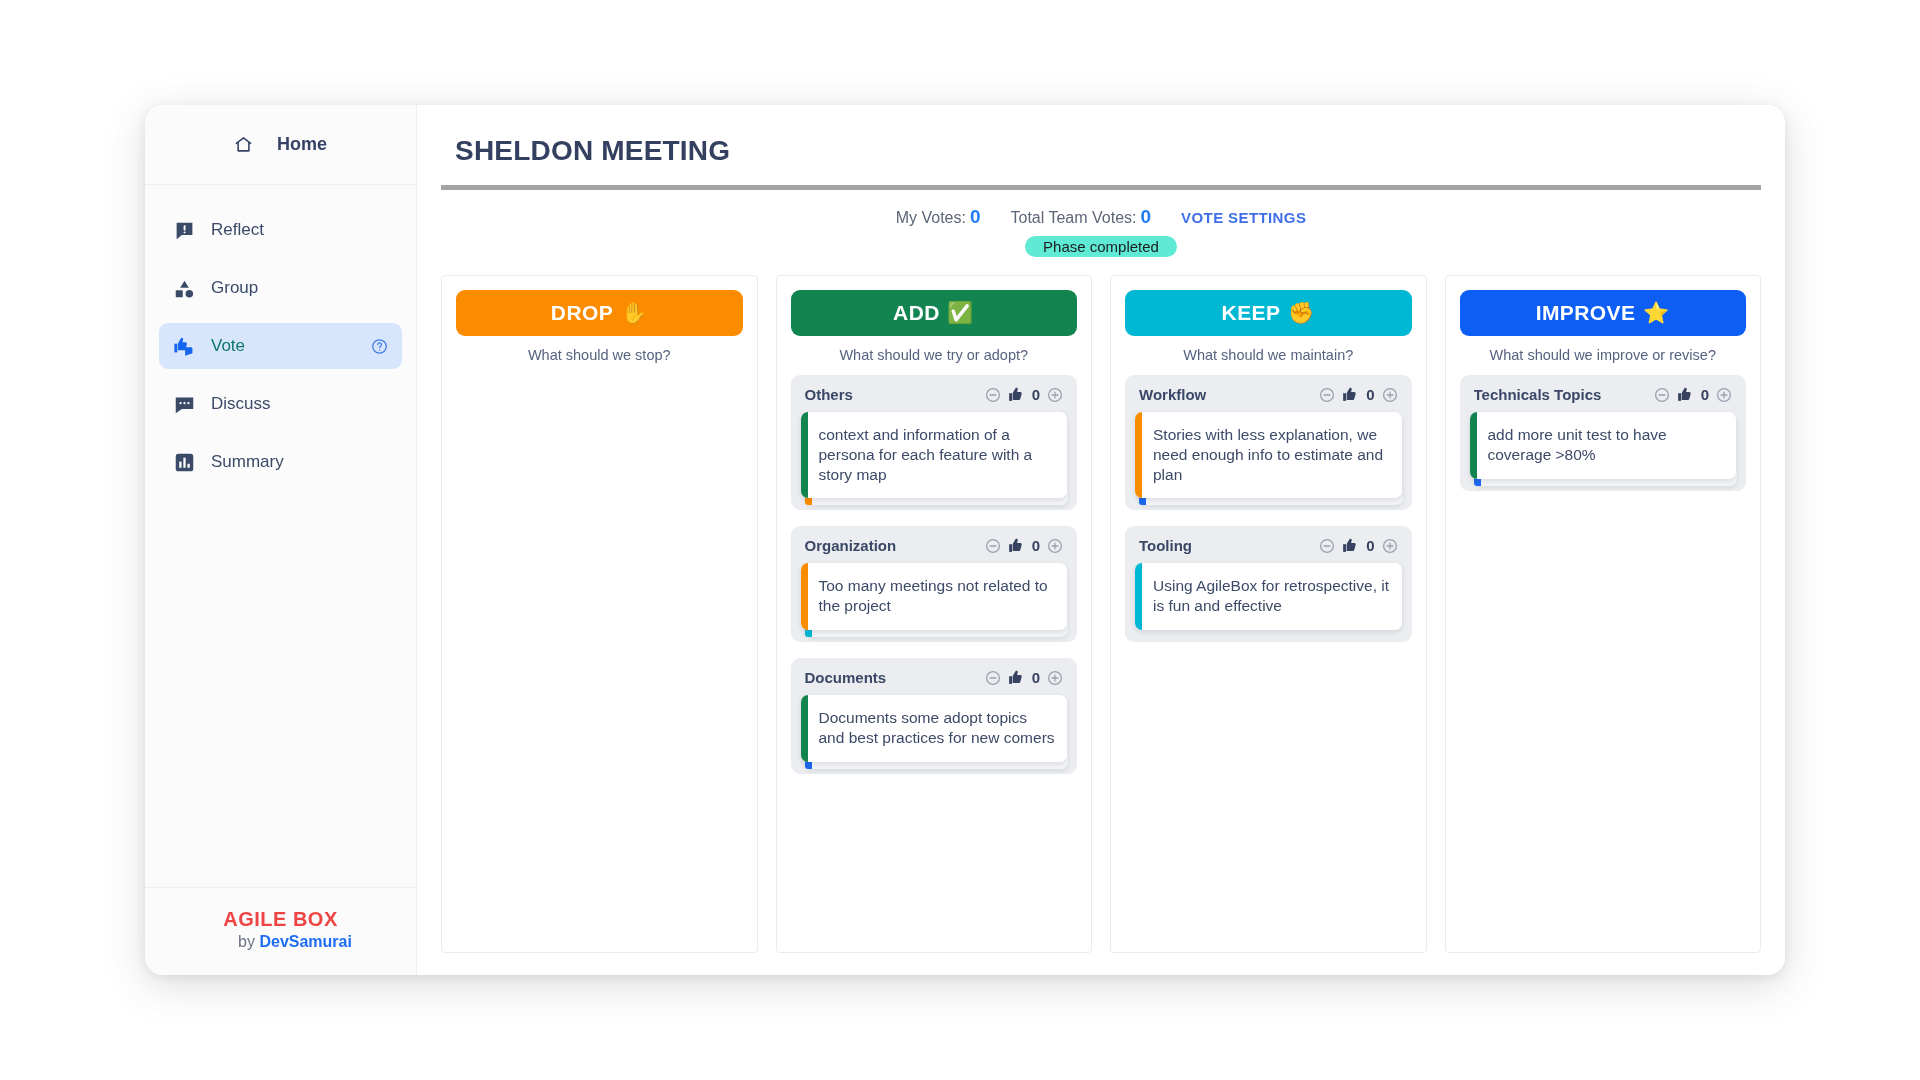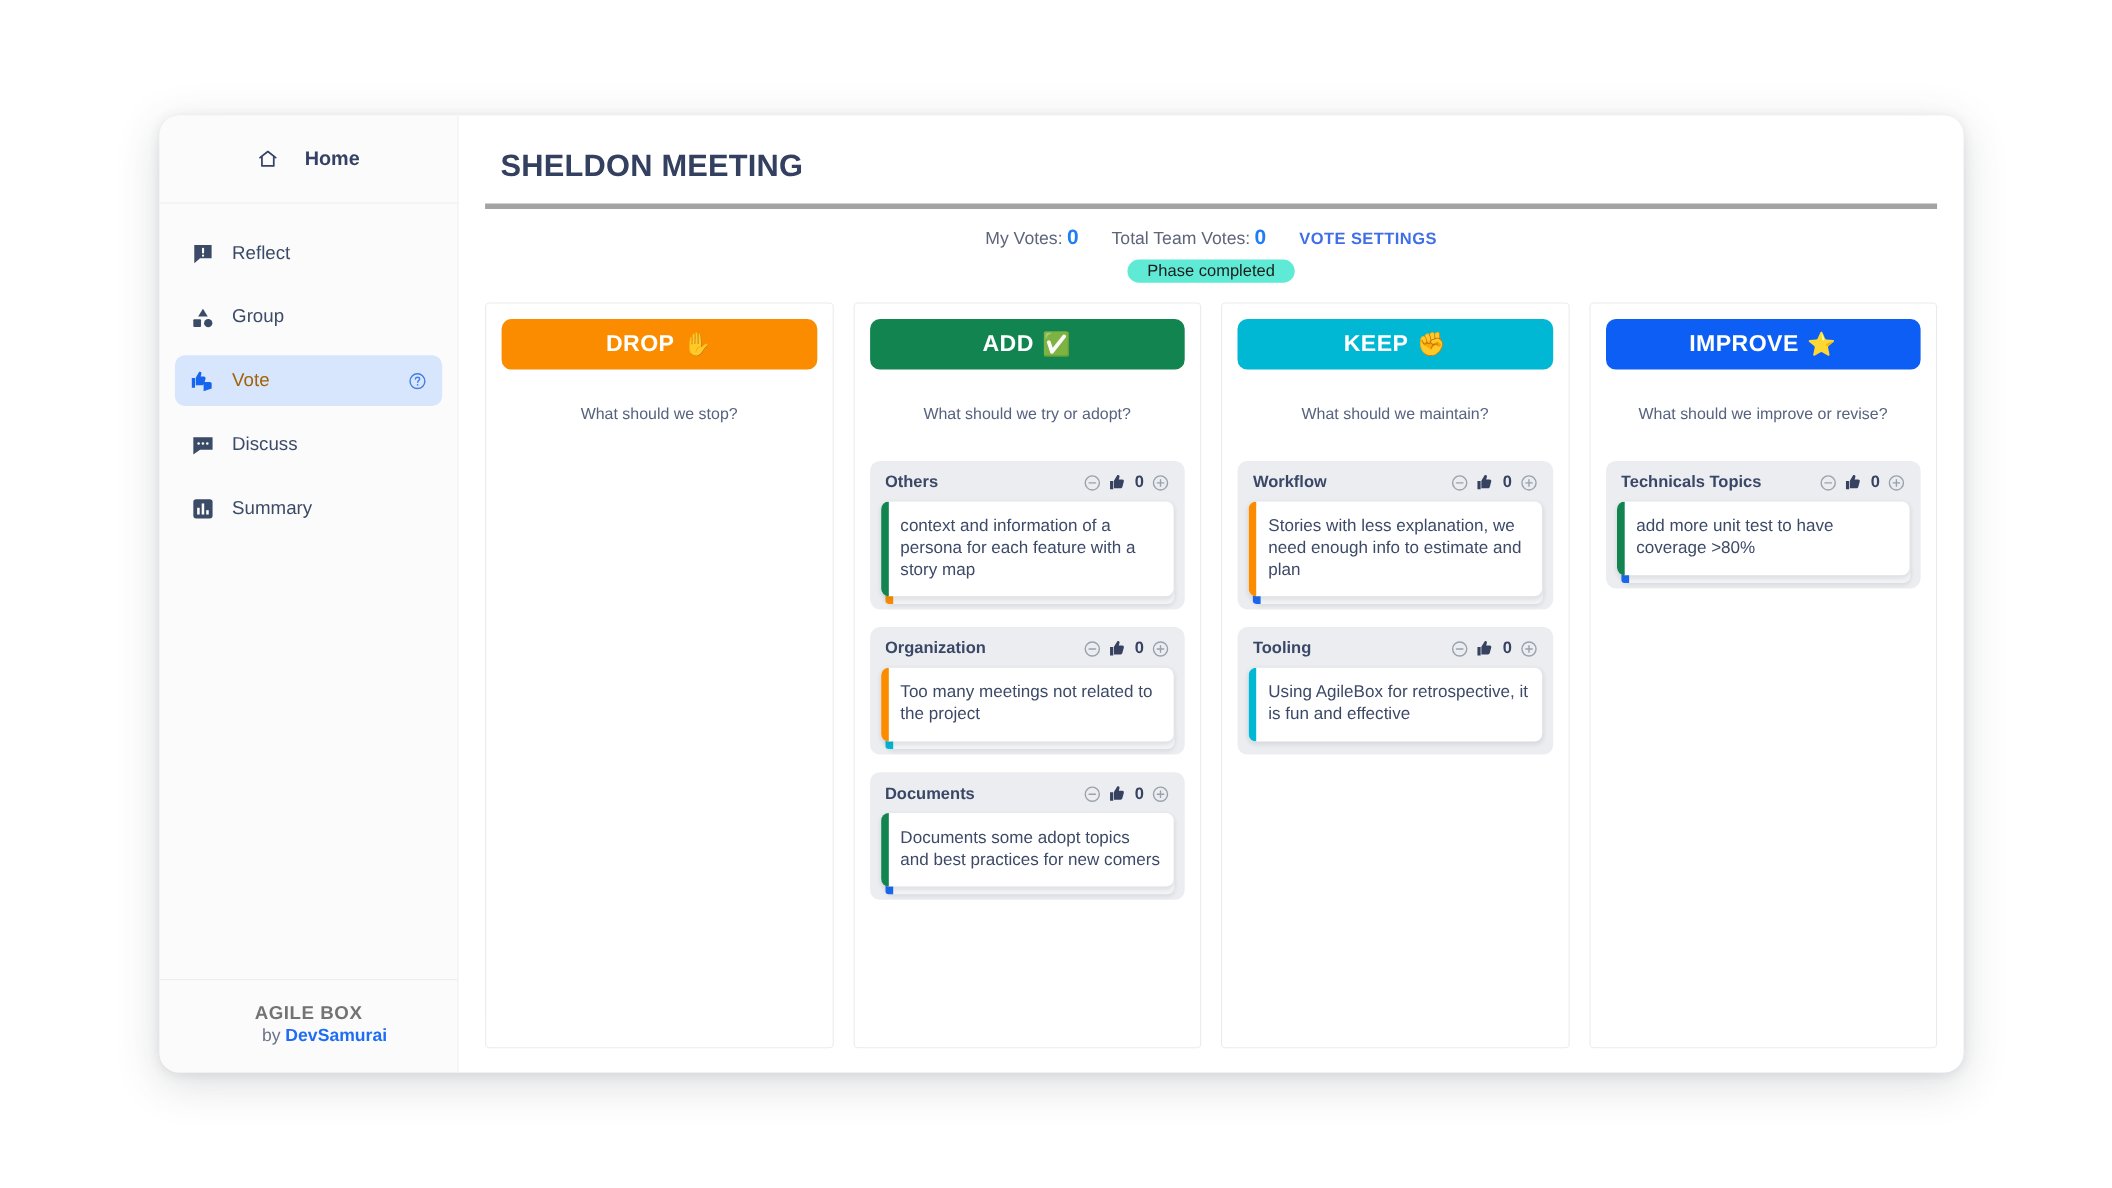--- a/index.html
+++ b/index.html
@@ -56,33 +56,33 @@
     height: 46px;
     padding: 0 14px;
     border-radius: 9px;
     margin-bottom: 12px;
     color: #3b4a66;
     font-size: 17px;
     cursor: pointer;
     position: relative;
   }
   .nav-item .label { flex: 1 1 auto; }
-  .nav-item.active { background: #d7e6fd; color: #a16207; font-weight: 500; }
+  .nav-item.active { background: #d7e6fd; color: #0f766e; font-weight: 500; }
   .nav-item .nav-ic { width: 22px; height: 22px; display: flex; align-items: center; justify-content: center; flex: 0 0 22px; }
   .help-ic { opacity: .85; display: flex; }
 
   .sidebar-footer {
     border-top: 1px solid #eceef1;
     padding: 20px 0 24px 0;
     text-align: center;
   }
   .brand-main {
-    font-size: 17px;
+    font-size: 20px;
     letter-spacing: 0.5px;
-    color: #737373;
+    color: #ef4444;
     font-weight: 600;
   }
   .brand-sub {
     font-size: 16px;
     color: #6b7385;
     margin-top: 2px;
     padding-right: 2px;
     margin-left: 31px;
   }
   .brand-sub b { color: #1f6df5; font-weight: 700; }
@@ -140,21 +140,20 @@
   }
   .column {
     flex: 1 1 0;
     background: #ffffff;
     border: 1px solid #e9ebef;
     border-radius: 4px;
     padding: 14px 14px 14px 14px;
     display: flex;
     flex-direction: column;
     min-width: 0;
-    gap: 22px;
   }
   .col-head {
     height: 46px;
     border-radius: 9px;
     display: flex;
     align-items: center;
     justify-content: center;
     gap: 8px;
     color: #ffffff;
     font-size: 21px;

